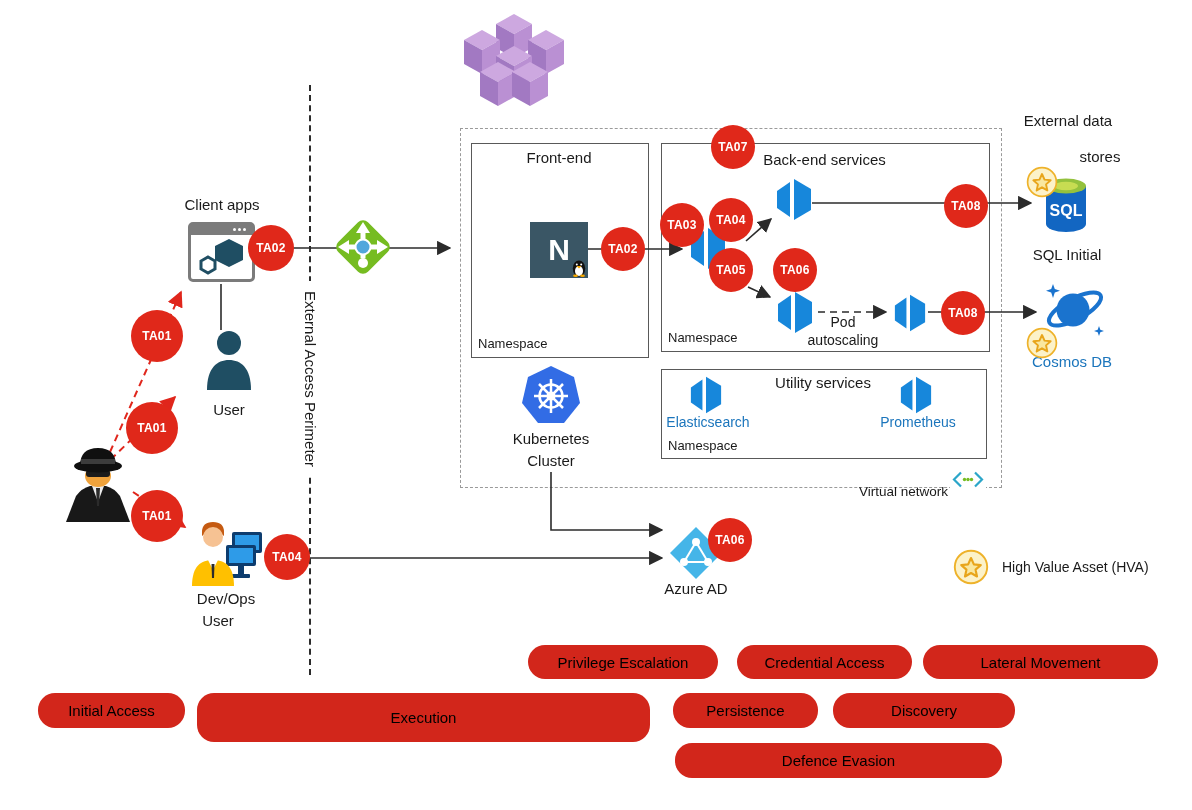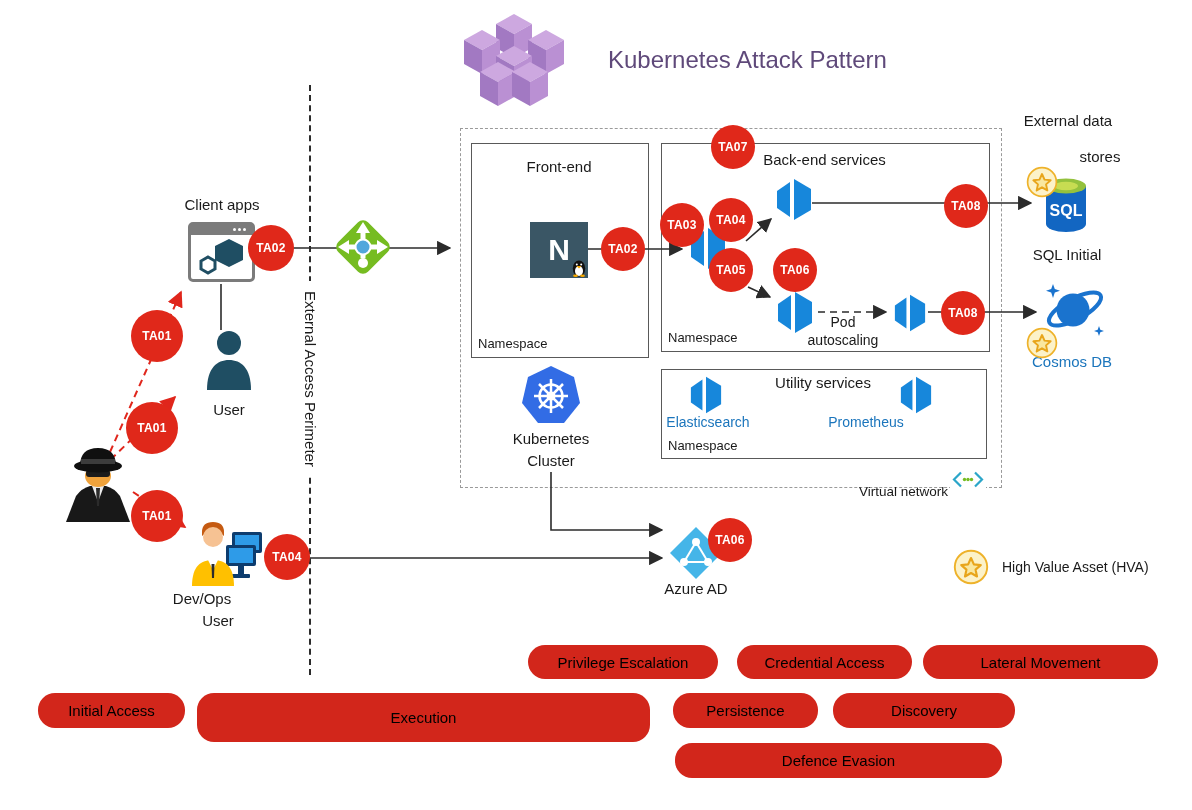--- a/index.html
+++ b/index.html
@@ -81,21 +81,20 @@
   </svg>
 
   <svg class="icon" style="left:458px;top:14px;width:112px;height:100px" viewBox="0 0 112 100">
     <use href="#cube" x="38" y="0" width="36" height="44"></use>
     <use href="#cube" x="6" y="16" width="36" height="44"></use>
     <use href="#cube" x="70" y="16" width="36" height="44"></use>
     <use href="#cube" x="38" y="32" width="36" height="44"></use>
     <use href="#cube" x="22" y="48" width="36" height="44"></use>
     <use href="#cube" x="54" y="48" width="36" height="44"></use>
   </svg>
-  <div class="title" style="left:608px;top:46px;">Kubernetes Attack Pattern</div>
 
   <div class="perimeter"></div>
   <div class="perimeter-label">External Access Perimeter</div>
 
   <div class="lbl" style="left:162px;top:196px;width:120px;">Client apps</div>
   <div class="icon" style="left:188px;top:222px;width:67px;height:60px;border:3px solid #7b7b7b;border-radius:5px;background:#fff;box-sizing:border-box;">
     <div style="height:10px;background:#7b7b7b;position:relative;">
       <span style="position:absolute;right:3px;top:3px;width:16px;height:4px;display:flex;gap:2px;">
         <i style="width:3px;height:3px;background:#fff;border-radius:50%;"></i>
         <i style="width:3px;height:3px;background:#fff;border-radius:50%;"></i>
@@ -144,37 +143,37 @@
     <rect x="36" y="25" width="30" height="21" rx="2" fill="#0D3C6E"></rect>
     <rect x="39" y="28" width="24" height="15" fill="#2E9BE8"></rect>
     <rect x="48" y="46" width="6" height="8" fill="#0D3C6E"></rect>
     <rect x="42" y="54" width="18" height="4" rx="1" fill="#0D3C6E"></rect>
     <path d="M12,12 Q12,2 23,2 Q34,2 34,12 L34,16 Q28,10 23,10 Q18,10 12,16 Z" fill="#C55A11"></path>
     <circle cx="23" cy="17" r="10" fill="#F6C293"></circle>
     <path d="M2,66 C2,46 11,40 23,40 C35,40 44,46 44,66 Z" fill="#FFC000"></path>
     <polygon points="18,40 28,40 23,50" fill="#fff"></polygon>
     <polygon points="21.5,44 24.5,44 24,58 22,58" fill="#2b2b2b"></polygon>
   </svg>
-  <div class="lbl" style="left:152px;top:590px;width:100px;">Dev/Ops</div>
+  <div class="lbl" style="left:176px;top:590px;width:100px;">Dev/Ops</div>
   <div class="lbl" style="left:168px;top:612px;width:100px;">User</div>
 
   <div class="vnet" style="left:460px;top:128px;width:540px;height:358px;"></div>
   <div class="abs" style="left:950px;top:469px;width:36px;height:21px;background:#fff;z-index:3;">
     <svg width="32" height="19" viewBox="0 0 32 19" style="margin:1px 2px;">
       <polyline points="9,2.5 2,9.5 9,16.5" fill="none" stroke="#2BA6C9" stroke-width="2.2"></polyline>
       <polyline points="23,2.5 30,9.5 23,16.5" fill="none" stroke="#2BA6C9" stroke-width="2.2"></polyline>
       <circle cx="12.5" cy="9.5" r="1.7" fill="#76BC21"></circle>
       <circle cx="16" cy="9.5" r="1.7" fill="#76BC21"></circle>
       <circle cx="19.5" cy="9.5" r="1.7" fill="#76BC21"></circle>
     </svg>
   </div>
   <div class="abs" style="left:850px;top:484px;width:98px;font-size:13.5px;text-align:right;z-index:3;">Virtual network</div>
 
   <div class="box" style="left:471px;top:143px;width:176px;height:213px;"></div>
-  <div class="box-title" style="left:471px;top:158px;width:176px;">Front-end</div>
+  <div class="box-title" style="left:471px;top:149px;width:176px;">Front-end</div>
   <div class="ns" style="left:478px;top:336px;">Namespace</div>
   <div class="nginx" style="left:530px;top:222px;width:58px;height:56px;">
     <span>N</span>
     <svg style="position:absolute;right:1px;bottom:1px;" width="16" height="18" viewBox="0 0 16 18">
       <ellipse cx="8" cy="9.5" rx="6.2" ry="8" fill="#111"></ellipse>
       <ellipse cx="8" cy="12" rx="4" ry="5" fill="#fff"></ellipse>
       <circle cx="5.8" cy="5.5" r="1" fill="#fff"></circle>
       <circle cx="10.2" cy="5.5" r="1" fill="#fff"></circle>
       <polygon points="5.5,7 10.5,7 8,9.5" fill="#F6A800"></polygon>
       <ellipse cx="4.5" cy="16.8" rx="2.4" ry="1.2" fill="#F6A800"></ellipse>
@@ -203,21 +202,21 @@
   <div class="box" style="left:661px;top:369px;width:324px;height:88px;"></div>
   <div class="box-title" style="left:661px;top:374px;width:324px;">Utility services</div>
   <div class="ns" style="left:668px;top:438px;">Namespace</div>
   <svg class="icon pod" style="left:688px;top:375px;width:36px;height:40px">
       <use href="#pod"></use>
     </svg>
   <div class="abs lbl-blue" style="left:656px;top:414px;width:104px;font-size:14px;text-align:center;z-index:3;">Elasticsearch</div>
   <svg class="icon pod" style="left:898px;top:375px;width:36px;height:40px">
       <use href="#pod"></use>
     </svg>
-  <div class="abs lbl-blue" style="left:814px;top:414px;width:104px;font-size:14px;text-align:center;z-index:3;">Prometheus</div>
+  <div class="abs lbl-blue" style="left:866px;top:414px;width:104px;font-size:14px;text-align:center;z-index:3;">Prometheus</div>
 
   <svg class="icon" style="left:519px;top:364px;width:64px;height:64px" viewBox="0 0 64 64">
     <polygon points="32,2 55,13 61,39 45,59 19,59 3,39 9,13" fill="#326CE5"></polygon>
     <circle cx="32" cy="32" r="11.5" fill="none" stroke="#fff" stroke-width="2.5"></circle>
     <line x1="32" y1="15" x2="32" y2="49" stroke="#fff" stroke-width="2.5"></line>
     <line x1="15" y1="32" x2="49" y2="32" stroke="#fff" stroke-width="2.5"></line>
     <line x1="20" y1="20" x2="44" y2="44" stroke="#fff" stroke-width="2.5"></line>
     <line x1="20" y1="44" x2="44" y2="20" stroke="#fff" stroke-width="2.5"></line>
     <circle cx="32" cy="32" r="4.5" fill="#fff"></circle>
   </svg>

